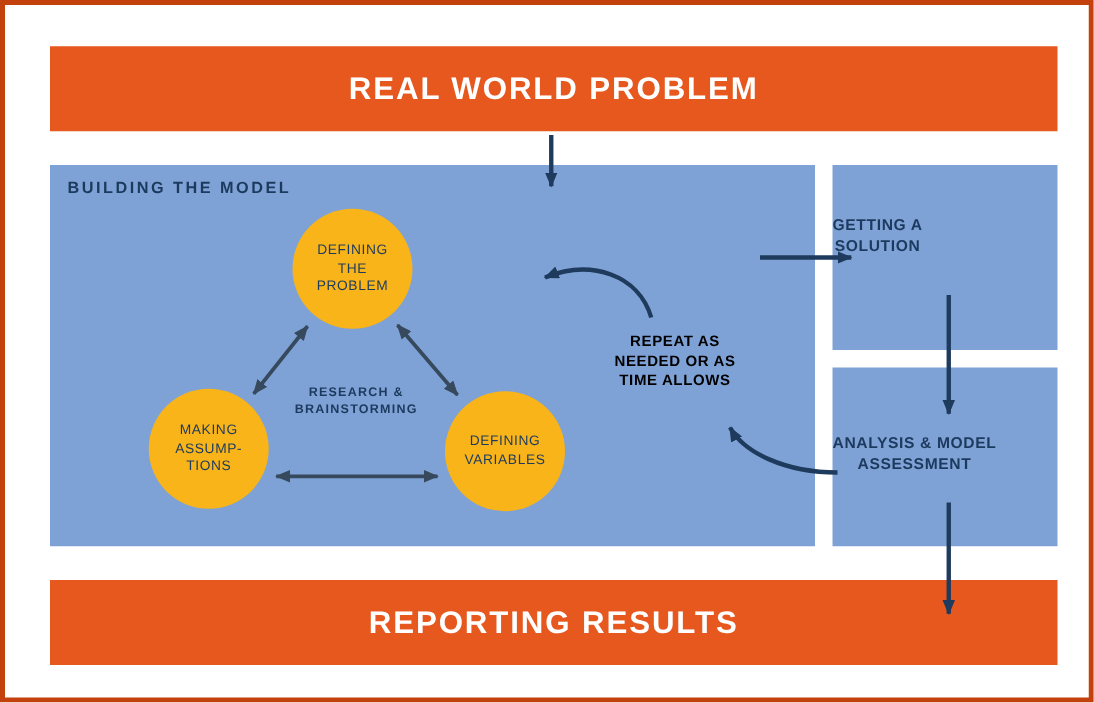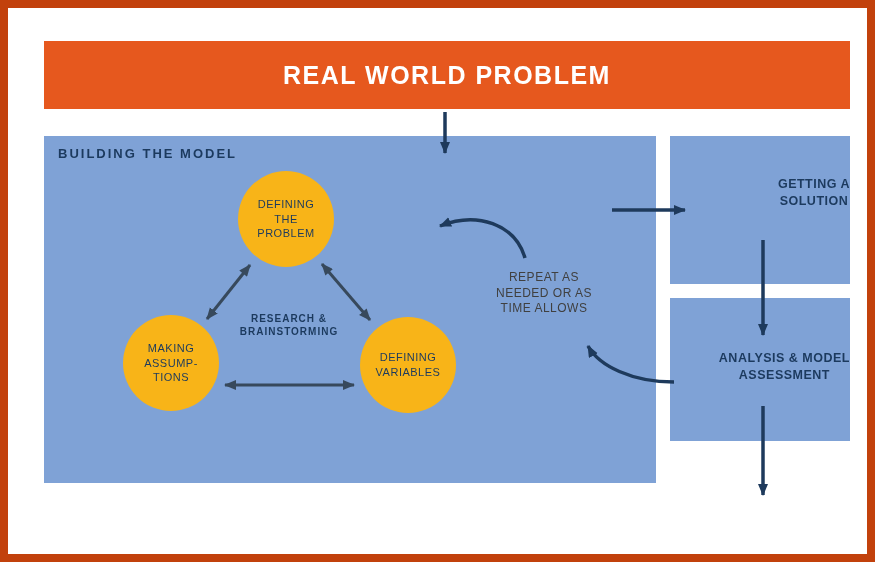--- a/index.html
+++ b/index.html
@@ -4,21 +4,21 @@
 <style>
   * { margin: 0; padding: 0; box-sizing: border-box; }
   html, body { background: #ffffff; }
   body { font-family: "Liberation Sans", sans-serif; }
 
   .canvas {
     position: relative;
     width: 875px;
     height: 562px;
     background: #ffffff;
-    border: 8px solid #c2410c;
+    border: 4px solid #c2410c;
     overflow: hidden;
   }
 
   .banner {
     position: absolute;
     left: 36px;
     width: 806px;
     height: 68px;
     background: #E6581E;
     display: flex;
@@ -35,21 +35,21 @@
   }
 
   .blue-panel {
     position: absolute;
     background: #7FA2D6;
   }
   .model-panel {
     left: 36px;
     top: 128px;
     width: 612px;
-    height: 347px;
+    height: 305px;
   }
   .panel-title {
     position: absolute;
     left: 14px;
     top: 10px;
     color: #1C3A5E;
     font-weight: 700;
     font-size: 13px;
     letter-spacing: 2px;
   }
@@ -90,50 +90,50 @@
     letter-spacing: 1px;
     white-space: pre-line;
   }
 
   .repeat-label {
     position: absolute;
     left: 430px;
     top: 134px;
     width: 140px;
     text-align: center;
-    color: #404040;
-    font-weight: 400;
+    color: #000000;
+    font-weight: 700;
     font-size: 12px;
     line-height: 1.3;
     letter-spacing: 0.5px;
     white-space: pre-line;
   }
 
   .side-box {
     position: absolute;
     left: 662px;
     width: 180px;
     background: #7FA2D6;
     display: flex;
     align-items: center;
-    justify-content: flex-end;
+    justify-content: flex-start;
     text-align: center;
   }
   .side-box.solution { top: 128px; height: 148px; }
   .side-box.analysis { top: 290px; height: 143px; }
   .side-box .box-label {
     color: #1C3A5E;
     font-weight: 700;
     font-size: 12.5px;
     line-height: 1.35;
     letter-spacing: 0.5px;
     white-space: pre-line;
   }
   .side-box.solution .box-label { margin-bottom: 34px; }
-  .side-box.analysis .box-label { margin-top: 8px; margin-bottom: 14px; margin-left: 12px; }
+  .side-box.analysis .box-label { margin-top: 8px; margin-bottom: 14px; }
 
   svg.arrows {
     position: absolute;
     left: 0; top: 0;
     width: 875px;
     height: 562px;
     pointer-events: none;
   }
   .flow-arrow   { stroke: #1E3A5C; stroke-width: 3.5; fill: none; }
   .double-arrow { stroke: #37495C; stroke-width: 3;   fill: none; }
@@ -178,20 +178,23 @@
   <div class="side-box solution">
     <span class="box-label">GETTING A
 SOLUTION</span>
   </div>
 
   <div class="side-box analysis">
     <span class="box-label">ANALYSIS &amp; MODEL
 ASSESSMENT</span>
   </div>
 
+  <div class="banner bottom">
+    <span class="banner-label">REPORTING RESULTS</span>
+  </div>
 
   <svg class="arrows" viewBox="0 0 875 562" xmlns="http://www.w3.org/2000/svg">
     <defs>
       <marker id="ah-end" markerUnits="userSpaceOnUse" markerWidth="13" markerHeight="11" refX="11" refY="5" orient="auto">
         <path d="M0,0 L12,5 L0,10 z" fill="#1E3A5C"></path>
       </marker>
       <marker id="ah-start" markerUnits="userSpaceOnUse" markerWidth="13" markerHeight="11" refX="1" refY="5" orient="auto">
         <path d="M12,0 L0,5 L12,10 z" fill="#37495C"></path>
       </marker>
       <marker id="ah-end2" markerUnits="userSpaceOnUse" markerWidth="13" markerHeight="11" refX="11" refY="5" orient="auto">

